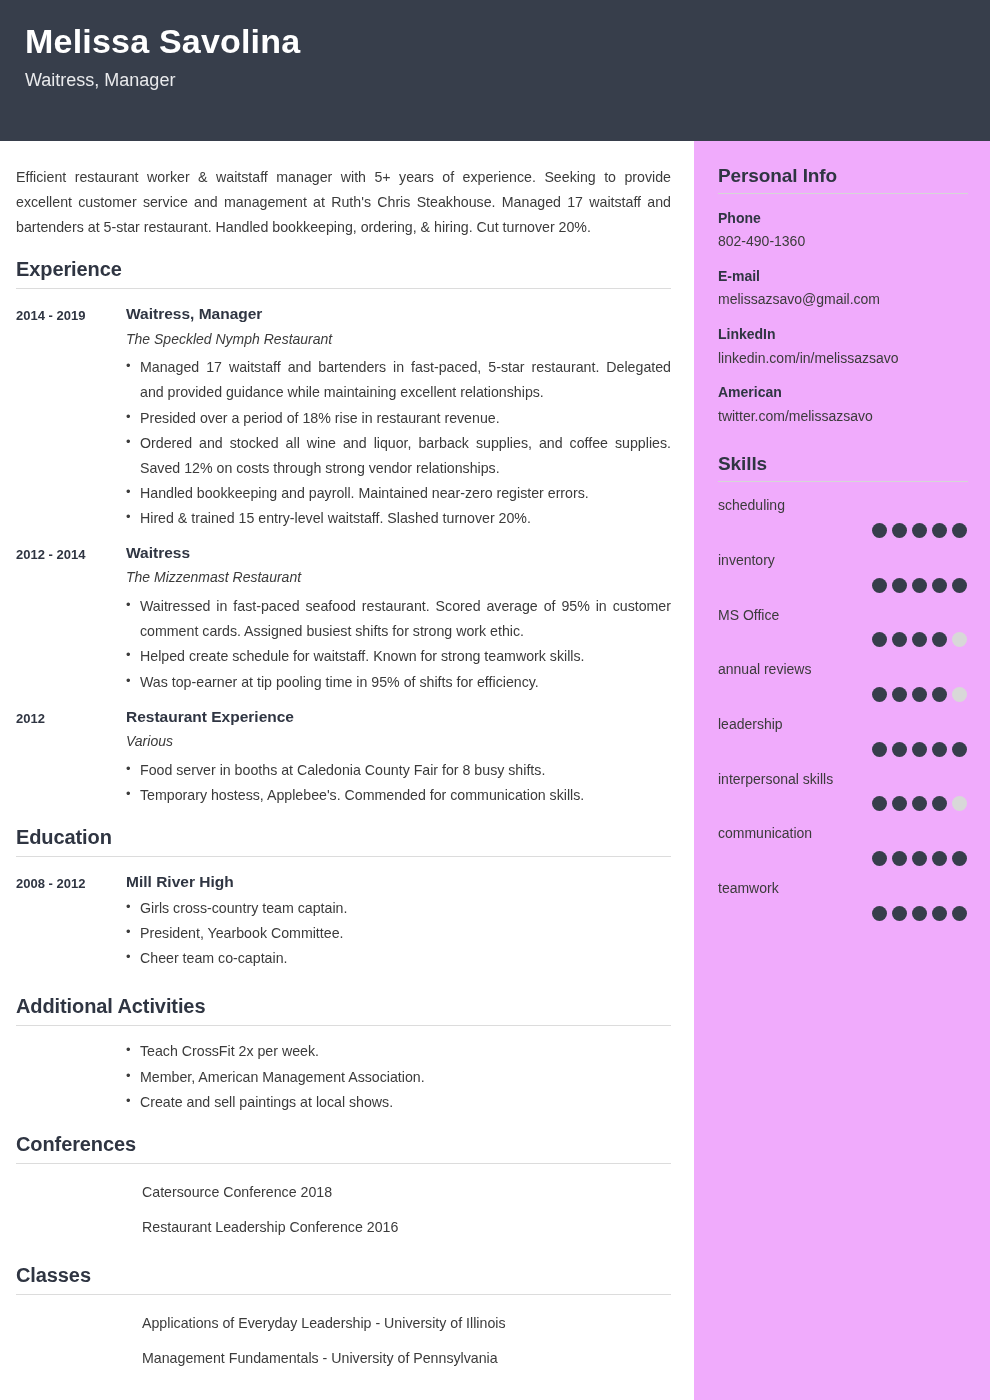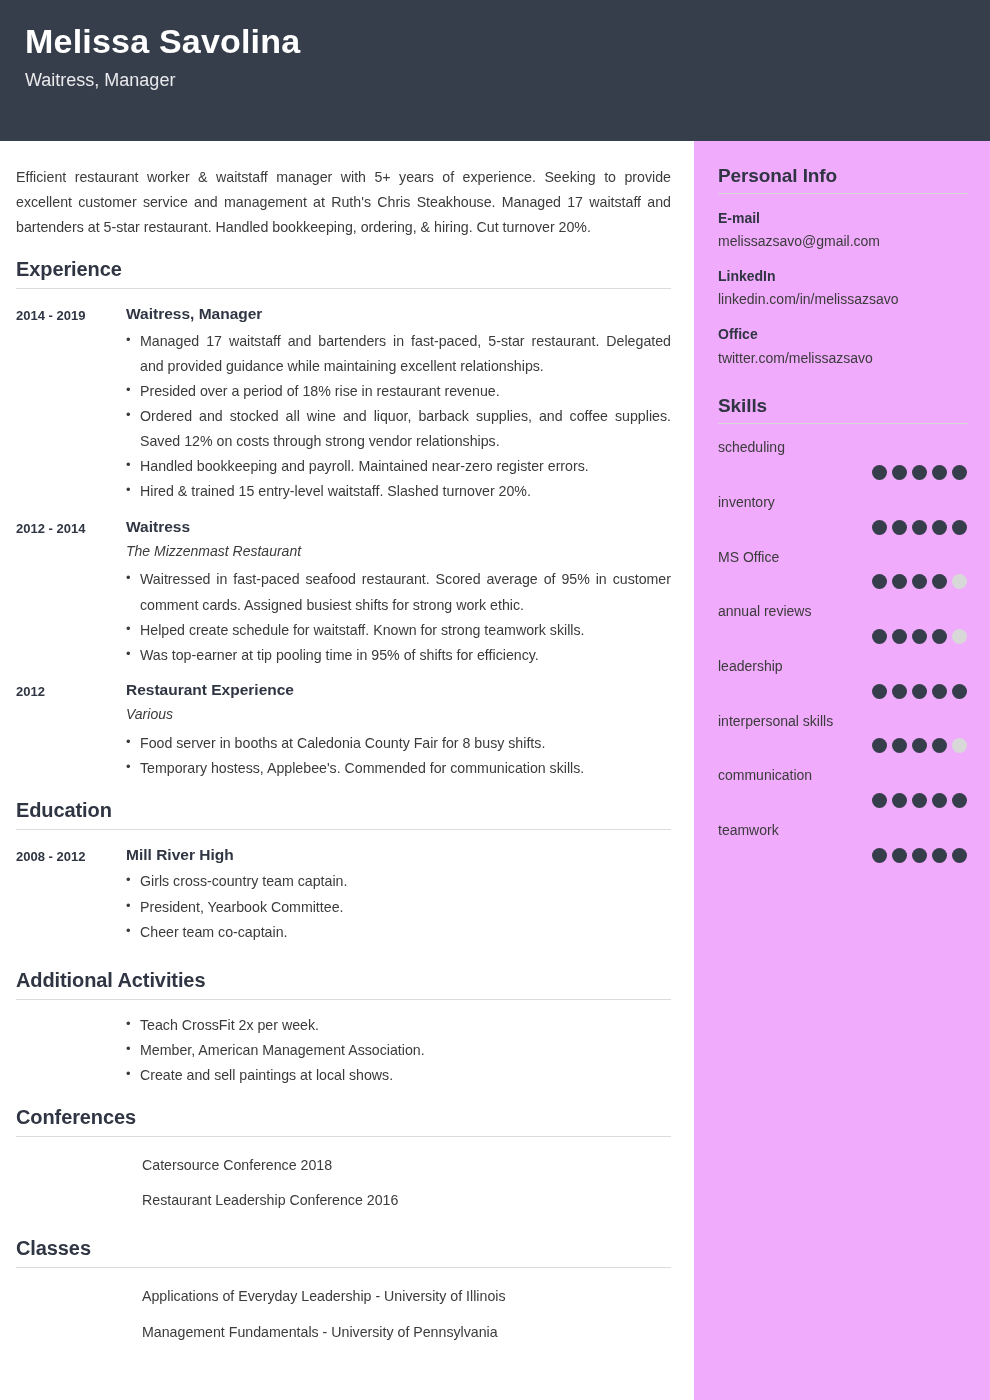--- a/index.html
+++ b/index.html
@@ -209,20 +209,21 @@
 
     <div class="summary">Efficient restaurant worker &amp; waitstaff manager with 5+ years of experience. Seeking to provide excellent customer service and management at Ruth's Chris Steakhouse. Managed 17 waitstaff and bartenders at 5-star restaurant. Handled bookkeeping, ordering, &amp; hiring. Cut turnover 20%.</div>
 
     <div class="section">
       <div class="sec-head">Experience</div>
 
       <div class="entry">
         <div class="entry-date">2014 - 2019</div>
         <div class="entry-body">
           <div class="entry-role">Waitress, Manager</div>
+          <div class="entry-org">The Speckled Nymph Restaurant</div>
           <ul class="bullets">
             <li>Managed 17 waitstaff and bartenders in fast-paced, 5-star restaurant. Delegated and provided guidance while maintaining excellent relationships.</li>
             <li class="no-justify">Presided over a period of 18% rise in restaurant revenue.</li>
             <li>Ordered and stocked all wine and liquor, barback supplies, and coffee supplies. Saved 12% on costs through strong vendor relationships.</li>
             <li class="no-justify">Handled bookkeeping and payroll. Maintained near-zero register errors.</li>
             <li class="no-justify">Hired &amp; trained 15 entry-level waitstaff. Slashed turnover 20%.</li>
           </ul>
         </div>
       </div>
 
@@ -306,33 +307,37 @@
       </div>
     </div>
 
   </div>
 
   <div class="side-col">
 
     <div class="section">
       <div class="side-head">Personal Info</div>
 
+      <div class="info-item">
+        <div class="info-label">Phone</div>
+        <div class="info-value">802-490-1360</div>
+      </div>
 
       <div class="info-item">
         <div class="info-label">E-mail</div>
         <div class="info-value">melissazsavo@gmail.com</div>
       </div>
 
       <div class="info-item">
         <div class="info-label">LinkedIn</div>
         <div class="info-value">linkedin.com/in/melissazsavo</div>
       </div>
 
       <div class="info-item">
-        <div class="info-label">Office</div>
+        <div class="info-label">American</div>
         <div class="info-value">twitter.com/melissazsavo</div>
       </div>
     </div>
 
     <div class="spacer-14"></div>
 
     <div class="section">
       <div class="side-head">Skills</div>
       <div class="skills-wrap">
           <div class="skill-row">

